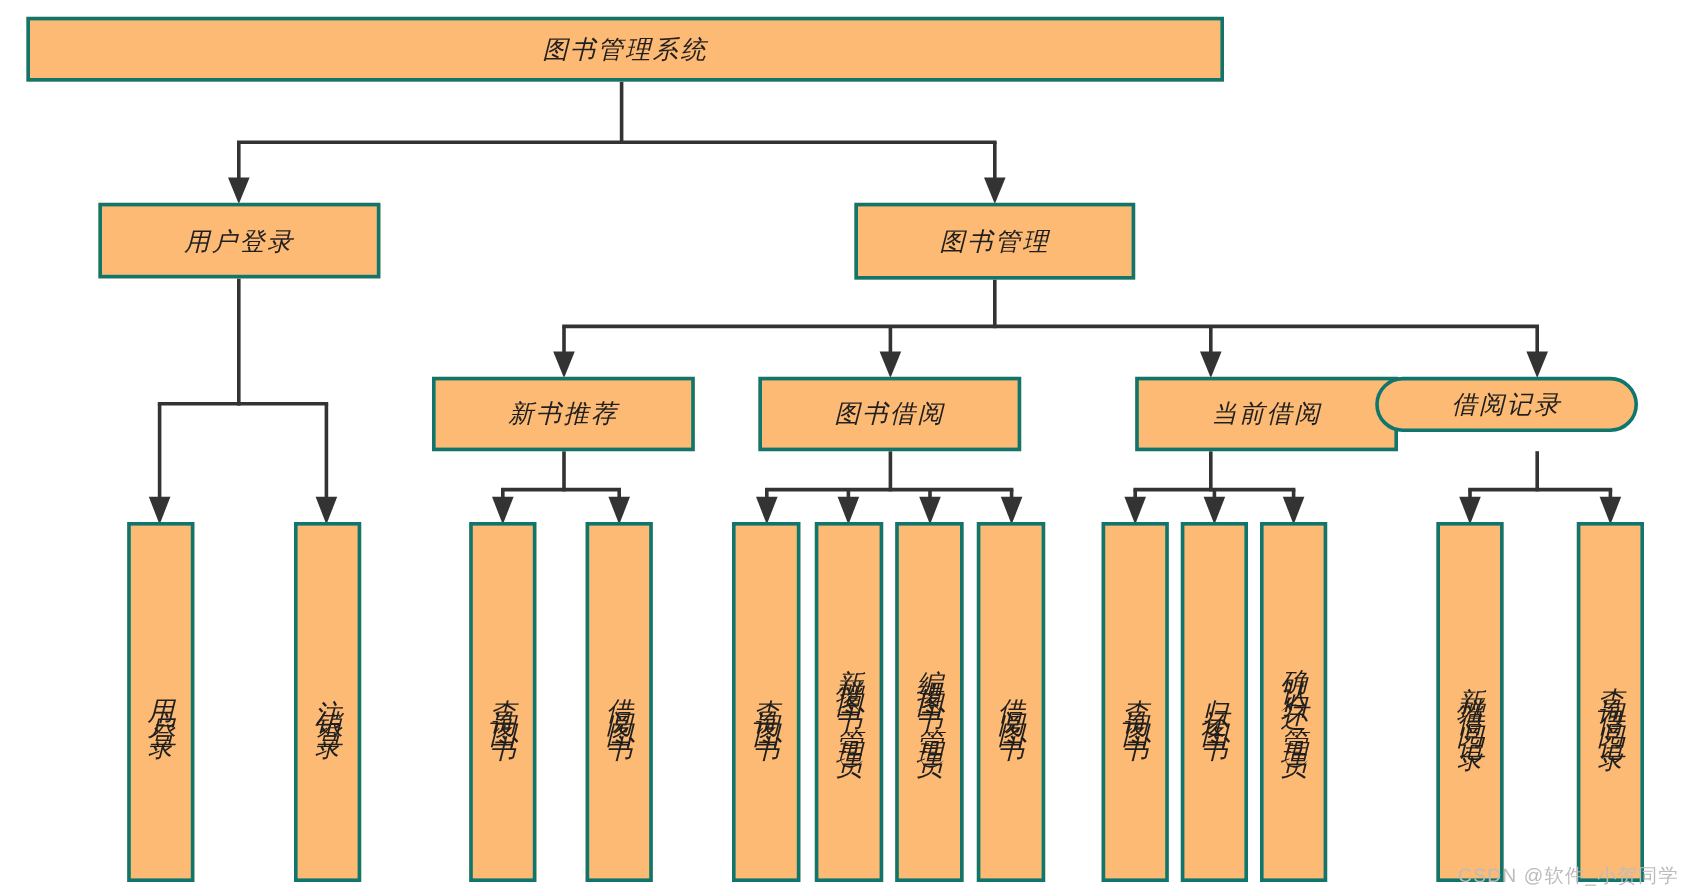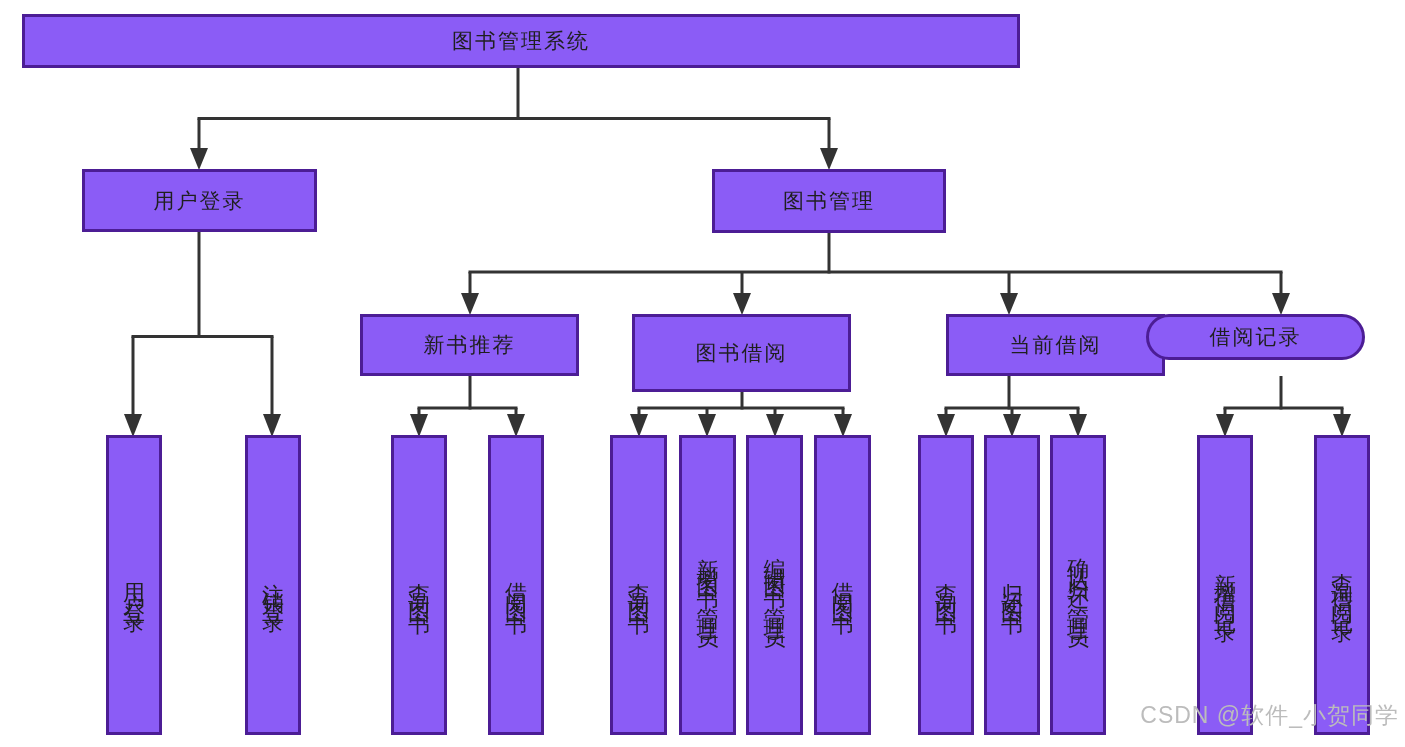--- a/index.html
+++ b/index.html
@@ -9,40 +9,41 @@
     background:#ffffff;
     font-family:"Liberation Sans","DejaVu Sans",sans-serif;
     overflow:hidden;
   }
   #wires{position:absolute;left:0;top:0;z-index:1;}
   #wires line{stroke:#333333;stroke-width:3;}
   #wires polygon{fill:#333333;stroke:none;}
   .node{
     position:absolute;
     box-sizing:border-box;
-    border:3px solid #4c1d95;
-    background:#8b5cf6;
+    border:3px solid #0f766e;
+    background:#fdba74;
     display:flex;align-items:center;justify-content:center;
     color:#1f1f1f;
     z-index:2;
+    font-style:italic;
   }
   .node.h{font-size:21px;letter-spacing:2px;}
   .node.leaf{top:435px;height:300px;}
   .node.leaf .vtext{
     writing-mode:vertical-rl;
     text-orientation:mixed;
     font-size:22px;
     letter-spacing:10px;
     line-height:1;
     white-space:nowrap;
   }
   #watermark{
     position:absolute;
-    right:6px;bottom:16px;
-    font-size:23px;
+    right:6px;bottom:6px;
+    font-size:16px;
     color:#bcbcbc;
     letter-spacing:1px;
     z-index:5;
     pointer-events:none;
   }
 </style>
 </head>
 <body>
 
 <div id="canvas">
@@ -122,21 +123,21 @@
       <polygon points="1333,414 1351,414 1342,437"></polygon>
     </g>
   </svg>
 
   <div class="node h" style="left:22px;top:14px;width:998px;height:54px;">图书管理系统</div>
 
   <div class="node h" style="left:82px;top:169px;width:235px;height:63px;">用户登录</div>
   <div class="node h" style="left:360px;top:314px;width:219px;height:62px;">新书推荐</div>
 
   <div class="node h" style="left:712px;top:169px;width:234px;height:64px;">图书管理</div>
-  <div class="node h" style="left:632px;top:314px;width:219px;height:78px;">图书借阅</div>
+  <div class="node h" style="left:632px;top:314px;width:219px;height:62px;">图书借阅</div>
   <div class="node h" style="left:900px;top:314px;width:219px;height:62px;margin-left:46px;">当前借阅</div>
   <div class="node h" style="left:1146px;top:314px;width:219px;height:46px;border-radius:30px;">借阅记录</div>
 
   <div class="node leaf" style="left:106px;width:56px;">
     <span class="vtext">用户登录</span>
   </div>
   <div class="node leaf" style="left:245px;width:56px;">
     <span class="vtext">注销登录</span>
   </div>
 

